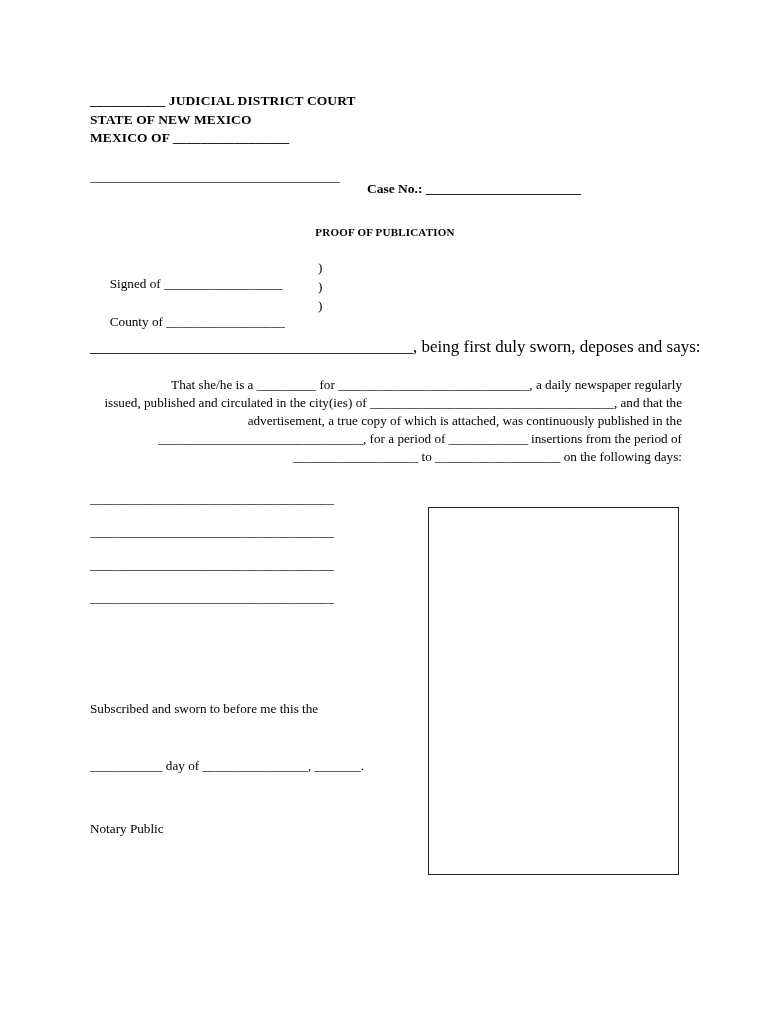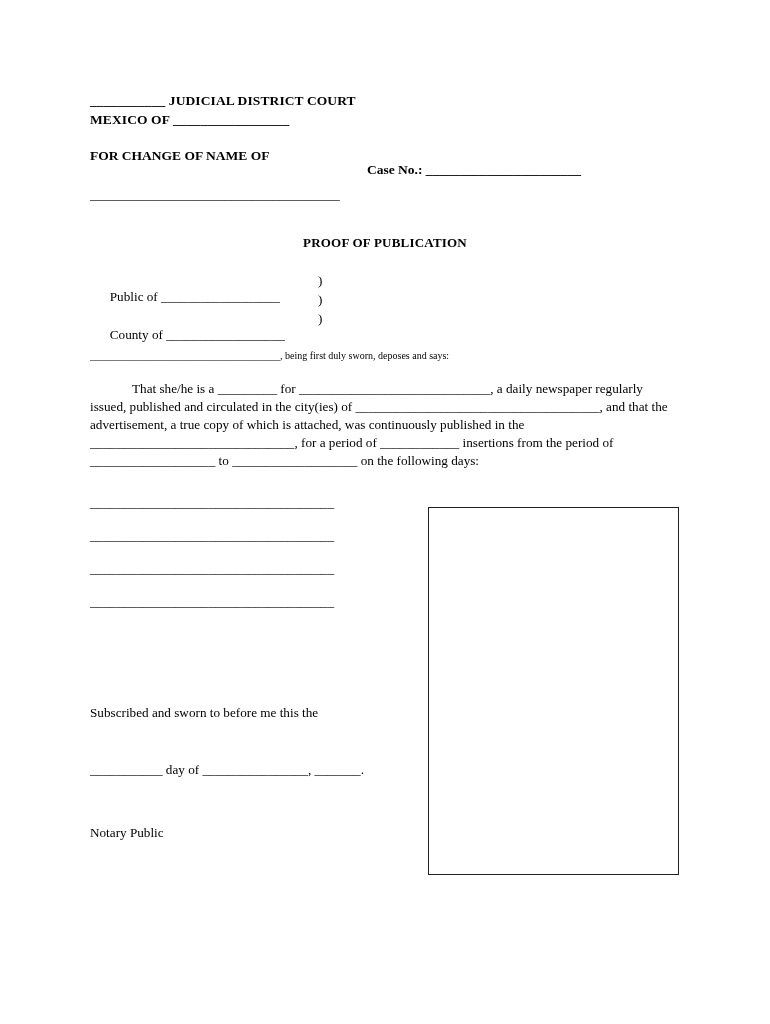--- a/index.html
+++ b/index.html
@@ -53,22 +53,22 @@
   }
   .rule-name {
     margin-top: 20px;
     font-size: 13.5px;
     white-space: pre;
     line-height: 18px;
   }
   .title {
     text-align: center;
     font-weight: bold;
-    font-size: 13px;
-    margin-top: 31px;
+    font-size: 11px;
+    margin-top: 40px;
     letter-spacing: 0.2px;
   }
 
   .stline {
     margin-top: 22px;
     font-size: 13.2px;
     position: relative;
     height: 18px;
     white-space: pre;
   }
@@ -86,30 +86,31 @@
   .stline2 {
     margin-top: 1px;
     font-size: 13.2px;
     position: relative;
     height: 18px;
     white-space: pre;
   }
 
   .sworn {
     margin-top: 21px;
-    font-size: 10px;
+    font-size: 17px;
     white-space: pre;
   }
 
   .para {
     margin-top: 19px;
     font-size: 13.2px;
     line-height: 18.2px;
     width: 592px;
     white-space: pre-wrap;
+    text-align: right;
   }
   .indent { display: inline-block; width: 42px; }
 
   .daylines {
     margin-top: 24px;
     width: 300px;
   }
   .dayline {
     font-size: 13.2px;
     height: 33px;
@@ -150,34 +151,34 @@
 </style>
 </head>
 <body>
 
 <div class="page">
 
   <div class="doc">
 
     <div class="hdr">
       <div class="hdr-line">___________ JUDICIAL DISTRICT COURT</div>
+      <div class="hdr-line">STATE OF NEW MEXICO</div>
       <div class="hdr-line">MEXICO OF _________________</div>
     </div>
 
     <div class="matter">
-      <div class="hdr-line">FOR CHANGE OF NAME OF</div>
       <div class="caseno">Case No.: _______________________</div>
     </div>
 
     <div class="rule-name">_____________________________________</div>
 
     <div class="title">PROOF OF PUBLICATION</div>
 
     <div class="stline">
-      <span>Public of __________________</span>
+      <span>Signed of __________________</span>
       <span class="paren">)</span>
     </div>
     <div class="paren-mid">
       <span class="paren">)</span>
     </div>
     <div class="stline2">
       <span>County of __________________</span>
       <span class="paren">)</span>
     </div>
 

